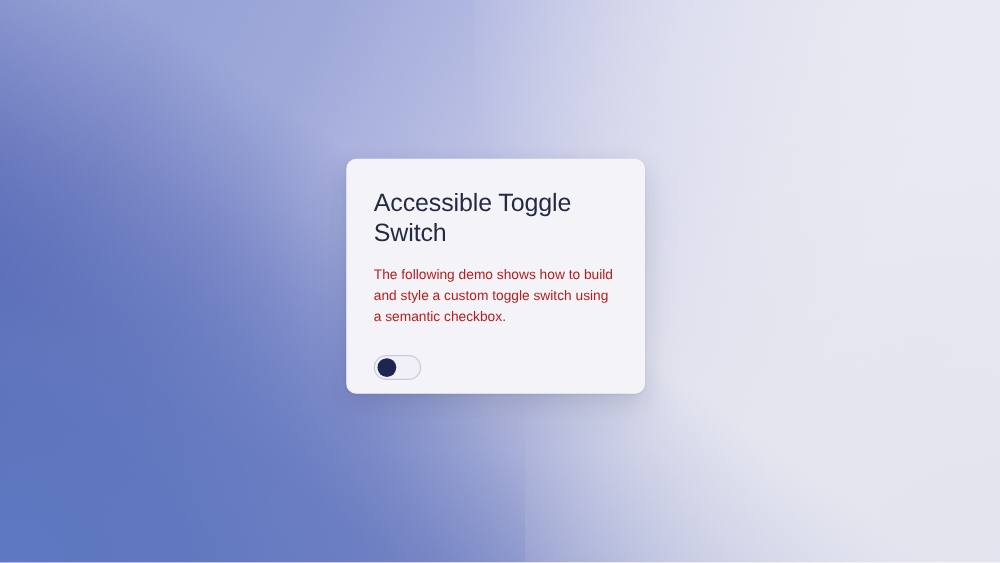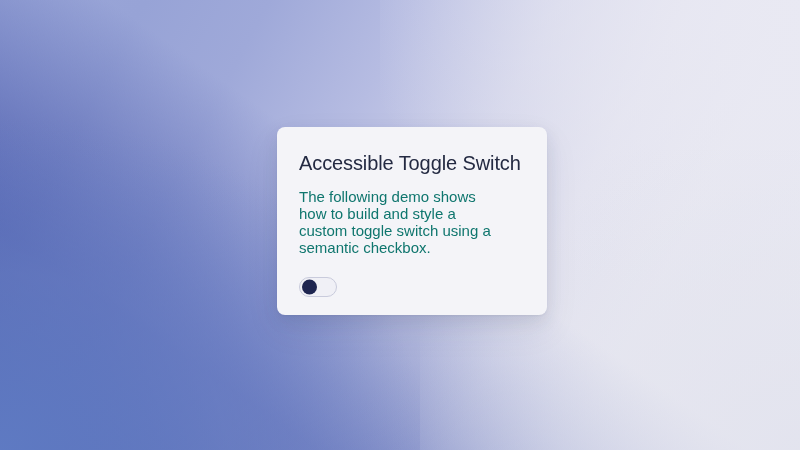--- a/index.html
+++ b/index.html
@@ -54,21 +54,21 @@
     right: 0; bottom: 0;
     width: 380px; height: 300px;
     background: radial-gradient(ellipse at 100% 100%, rgba(226,227,238,0.9) 0%, rgba(226,227,238,0.45) 45%, rgba(226,227,238,0) 78%);
     pointer-events: none;
   }
 
   #card {
     position: absolute;
     left: 277px;
     top: 127px;
-    width: 270px;
+    width: 239px;
     height: 188px;
     box-sizing: border-box;
     background: #f4f4f8;
     border-radius: 8px;
     box-shadow:
       0 1px 2px rgba(40,48,90,0.06),
       0 6px 16px rgba(40,48,90,0.10),
       0 14px 34px rgba(40,48,90,0.08);
     padding: 24px 22px 0 22px;
     overflow: hidden;
@@ -78,24 +78,24 @@
     margin: 0;
     font-size: 20px;
     line-height: 24px;
     font-weight: 400;
     letter-spacing: -0.1px;
     color: #242a42;
   }
 
   #card-desc {
     margin: 13px 0 0 0;
-    font-size: 15px;
+    font-size: 11px;
     line-height: 17px;
     font-weight: 400;
-    color: #0f766e;
+    color: #b91c1c;
     max-width: 206px;
   }
 
   #toggle-list {
     margin-top: 21px;
     display: flex;
     flex-direction: column;
     gap: 11px;
   }
 

